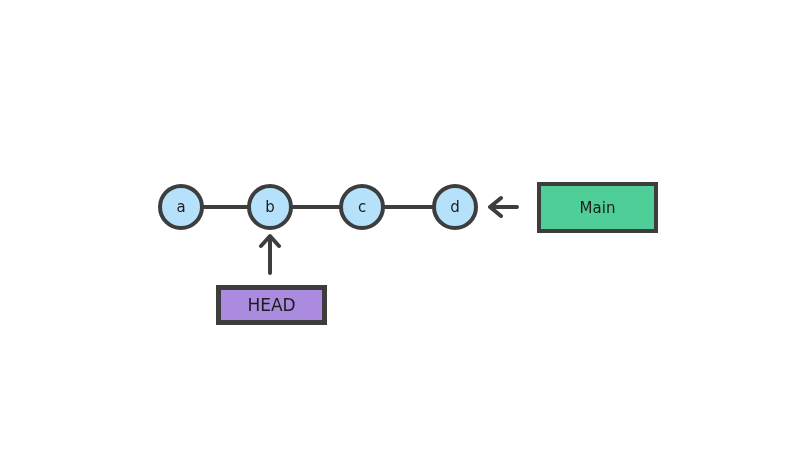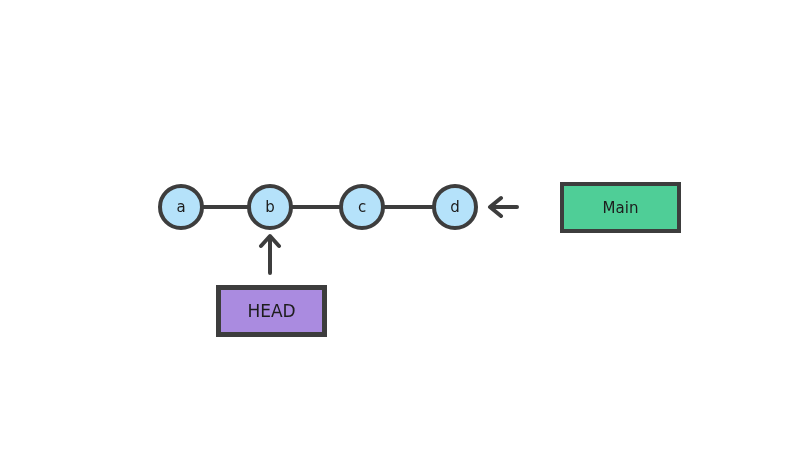--- a/index.html
+++ b/index.html
@@ -66,32 +66,32 @@
   
   .label-box{
     position:absolute;
     display:flex;
     align-items:center;
     justify-content:center;
     border:4px solid var(--stroke);
     color:var(--text);
   }
   .main-box{
-    left:560px;
+    left:537px;
     top:182px;
     width:121px;
     height:51px;
     background:var(--main-fill);
     font-size:15px;
   }
   .head-box{
     left:216px;
     top:285px;
     width:111px;
-    height:52px;
+    height:40px;
     background:var(--head-fill);
     border-width:5px;
     font-size:17px;
   }
 </style>
 </head>
 <body>
 
 <div class="canvas">
 

